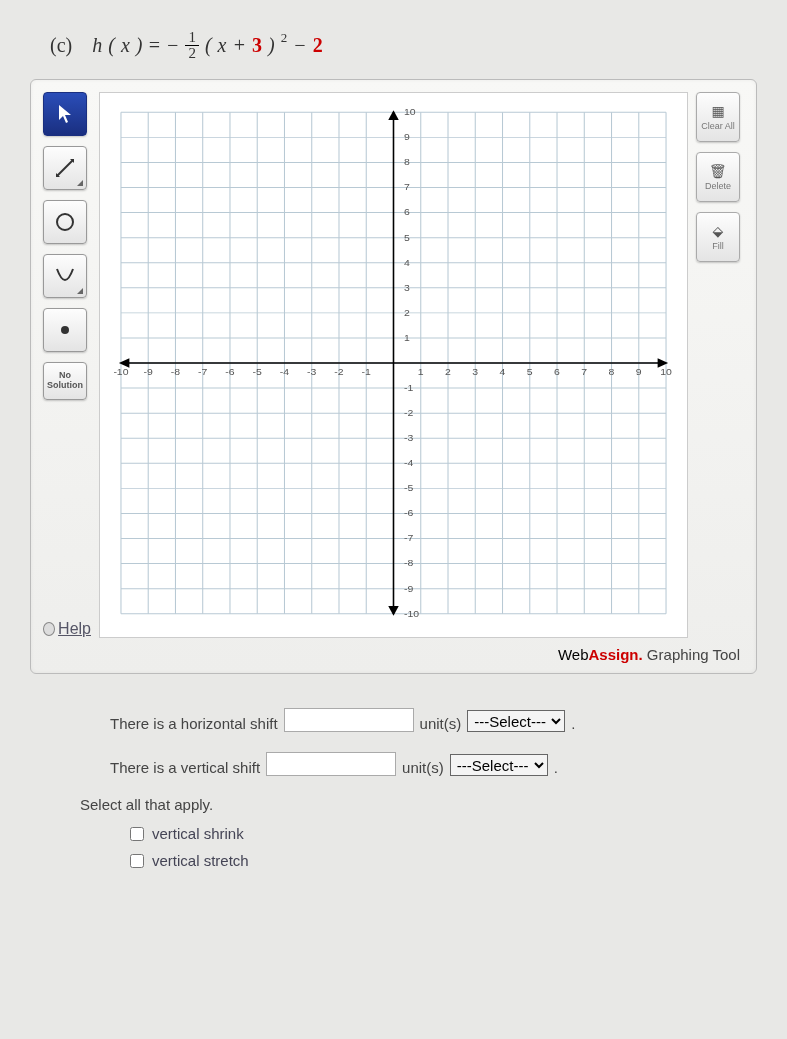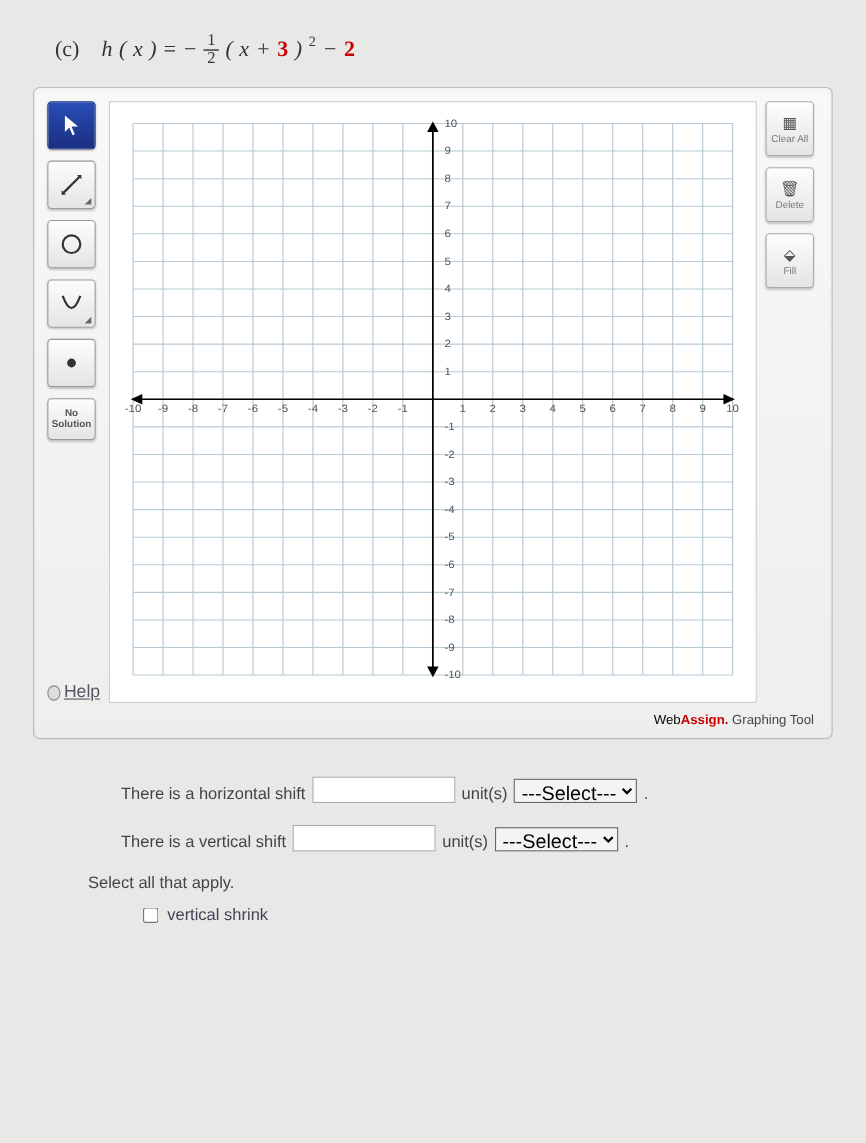--- a/index.html
+++ b/index.html
@@ -133,21 +133,21 @@
     cursor: pointer;
     gap:2px;
   }
   .right-btn .icon-box{
     width:16px;height:16px;
     display:flex;align-items:center;justify-content:center;
     font-size:14px;color:#555;
   }
   .brand {
     text-align: right;
-    font-size: 12px;
+    font-size: 15px;
     color: #444;
     padding: 8px 4px 2px 0;
   }
   .brand b.web { color:#000; font-weight:normal;}
   .brand b.assign { color:#c00; font-weight:bold;}
   .form-area {
     margin: 34px 0 0 80px;
     font-size: 15px;
     color: #444;
   }
@@ -159,21 +159,21 @@
   }
   .text-input {
     width: 130px;
     height: 24px;
     border: 1px solid #aaa;
     background: #fff;
   }
   .select-box {
     border: 1px solid #666;
     background: #f4f4f4;
-    font-size: 18px;
+    font-size: 15px;
     height: 22px;
     padding: 1px 2px;
   }
   .select-all {
     margin: 10px 0 0 -30px;
     font-size: 15px;
   }
   .check-list {
     margin: 12px 0 0 20px;
   }
@@ -385,14 +385,18 @@
     </select>
     <span>.</span>
   </div>
 
   <div class="select-all">Select all that apply.</div>
   <div class="check-list">
     <label class="check-item">
       <input type="checkbox" style="">
       <span>vertical shrink</span>
     </label>
+    <label class="check-item">
+      <input type="checkbox" style="">
+      <span>vertical stretch</span>
+    </label>
   </div>
 </div>
 
 </body></html>

